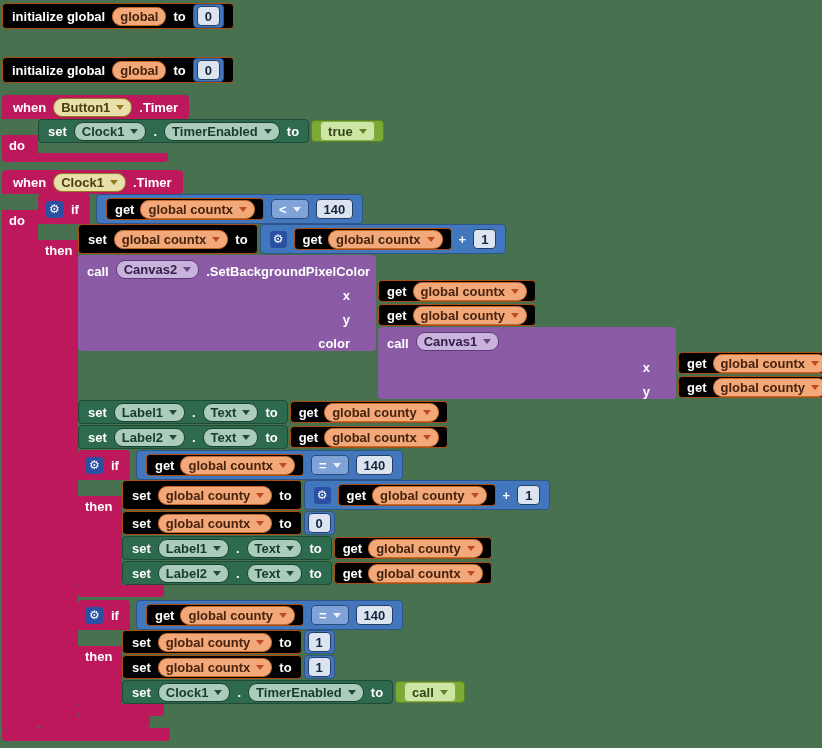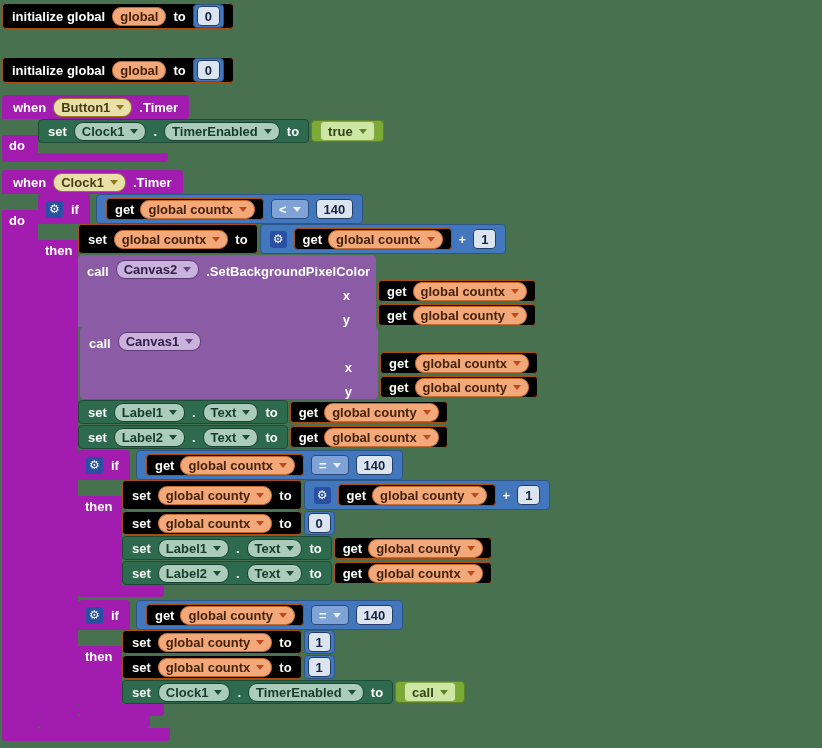--- a/index.html
+++ b/index.html
@@ -27,21 +27,21 @@
   .b-orange{background:#000000;border:1px solid #A84E13;box-sizing:border-box;}
   .f-orange{background:#F2A878;border:1px solid #C2692F;color:#46230E;}
   .f-orange .caret{border-top-color:#BF4A22;}
   .cond{display:inline-flex;align-items:center;gap:7px;padding:3px 9px;border-radius:4px;background:#4377BD;border:1px solid #2E5588;align-self:center;}
   .f-ddblue{background:#7FA3D7;border:1px solid #2A4C7E;border-radius:4px;color:#ffffff;height:18px;}
   .f-ddblue .caret{border-top-color:#EAF0F8;}
   .numfield{background:#DCE4F0;border:1px solid #223E66;border-radius:4px;color:#16243F;padding:0 7px;height:18px;display:inline-flex;align-items:center;}
   .numblock{background:#4377BD;border:1px solid #2E5588;border-radius:4px;padding:1px 3px;display:inline-flex;align-items:center;align-self:center;}
 
   
-  .b-gold{background:#a21caf;}
+  .b-gold{background:#be185d;}
   .f-gold{background:#E9DFA9;border:1px solid #8F7820;color:#4A3D12;}
   .f-gold .caret{border-top-color:#8F7820;}
   .whenhead{display:inline-flex;align-items:center;gap:7px;height:24px;padding:0 11px;border-radius:4px 4px 4px 0;width:fit-content;}
   .ifhead{display:inline-flex;align-items:center;gap:8px;height:30px;padding:0 11px 0 8px;border-radius:4px 4px 0 0;}
   .rail{flex:0 0 auto;margin-top:16px;}
   .raillbl{display:block;color:#ffffff;padding:3px 0 0 7px;}
   .foot{height:12px;border-radius:2px 2px 4px 4px;}
 
   
   .b-green{background:#2D6A4E;border:1px solid #1D4B35;box-sizing:border-box;}
@@ -236,20 +236,23 @@
                   </div>
                 <span class="vblock b-orange" style="margin-left:2px;">
                   <span class="kw">get</span>
                   <span class="field f-orange">
                       <span>global county</span>
                       <span class="caret"></span>
                     </span>
                 </span>
               </div>
               <div class="prow">
+                <div class="pleft parg pbottom" style="width:298px;">
+                    <span class="kw">color</span>
+                  </div>
 
                 <div class="pcall" style="margin-left:2px;">
                   <div class="prow">
                     <div class="pleft phead" style="width:298px;">
                       <span class="kw">call</span>
                       <span class="field f-purple">
                           <span>Canvas1</span>
                           <span class="caret"></span>
                         </span>
                     </div>

